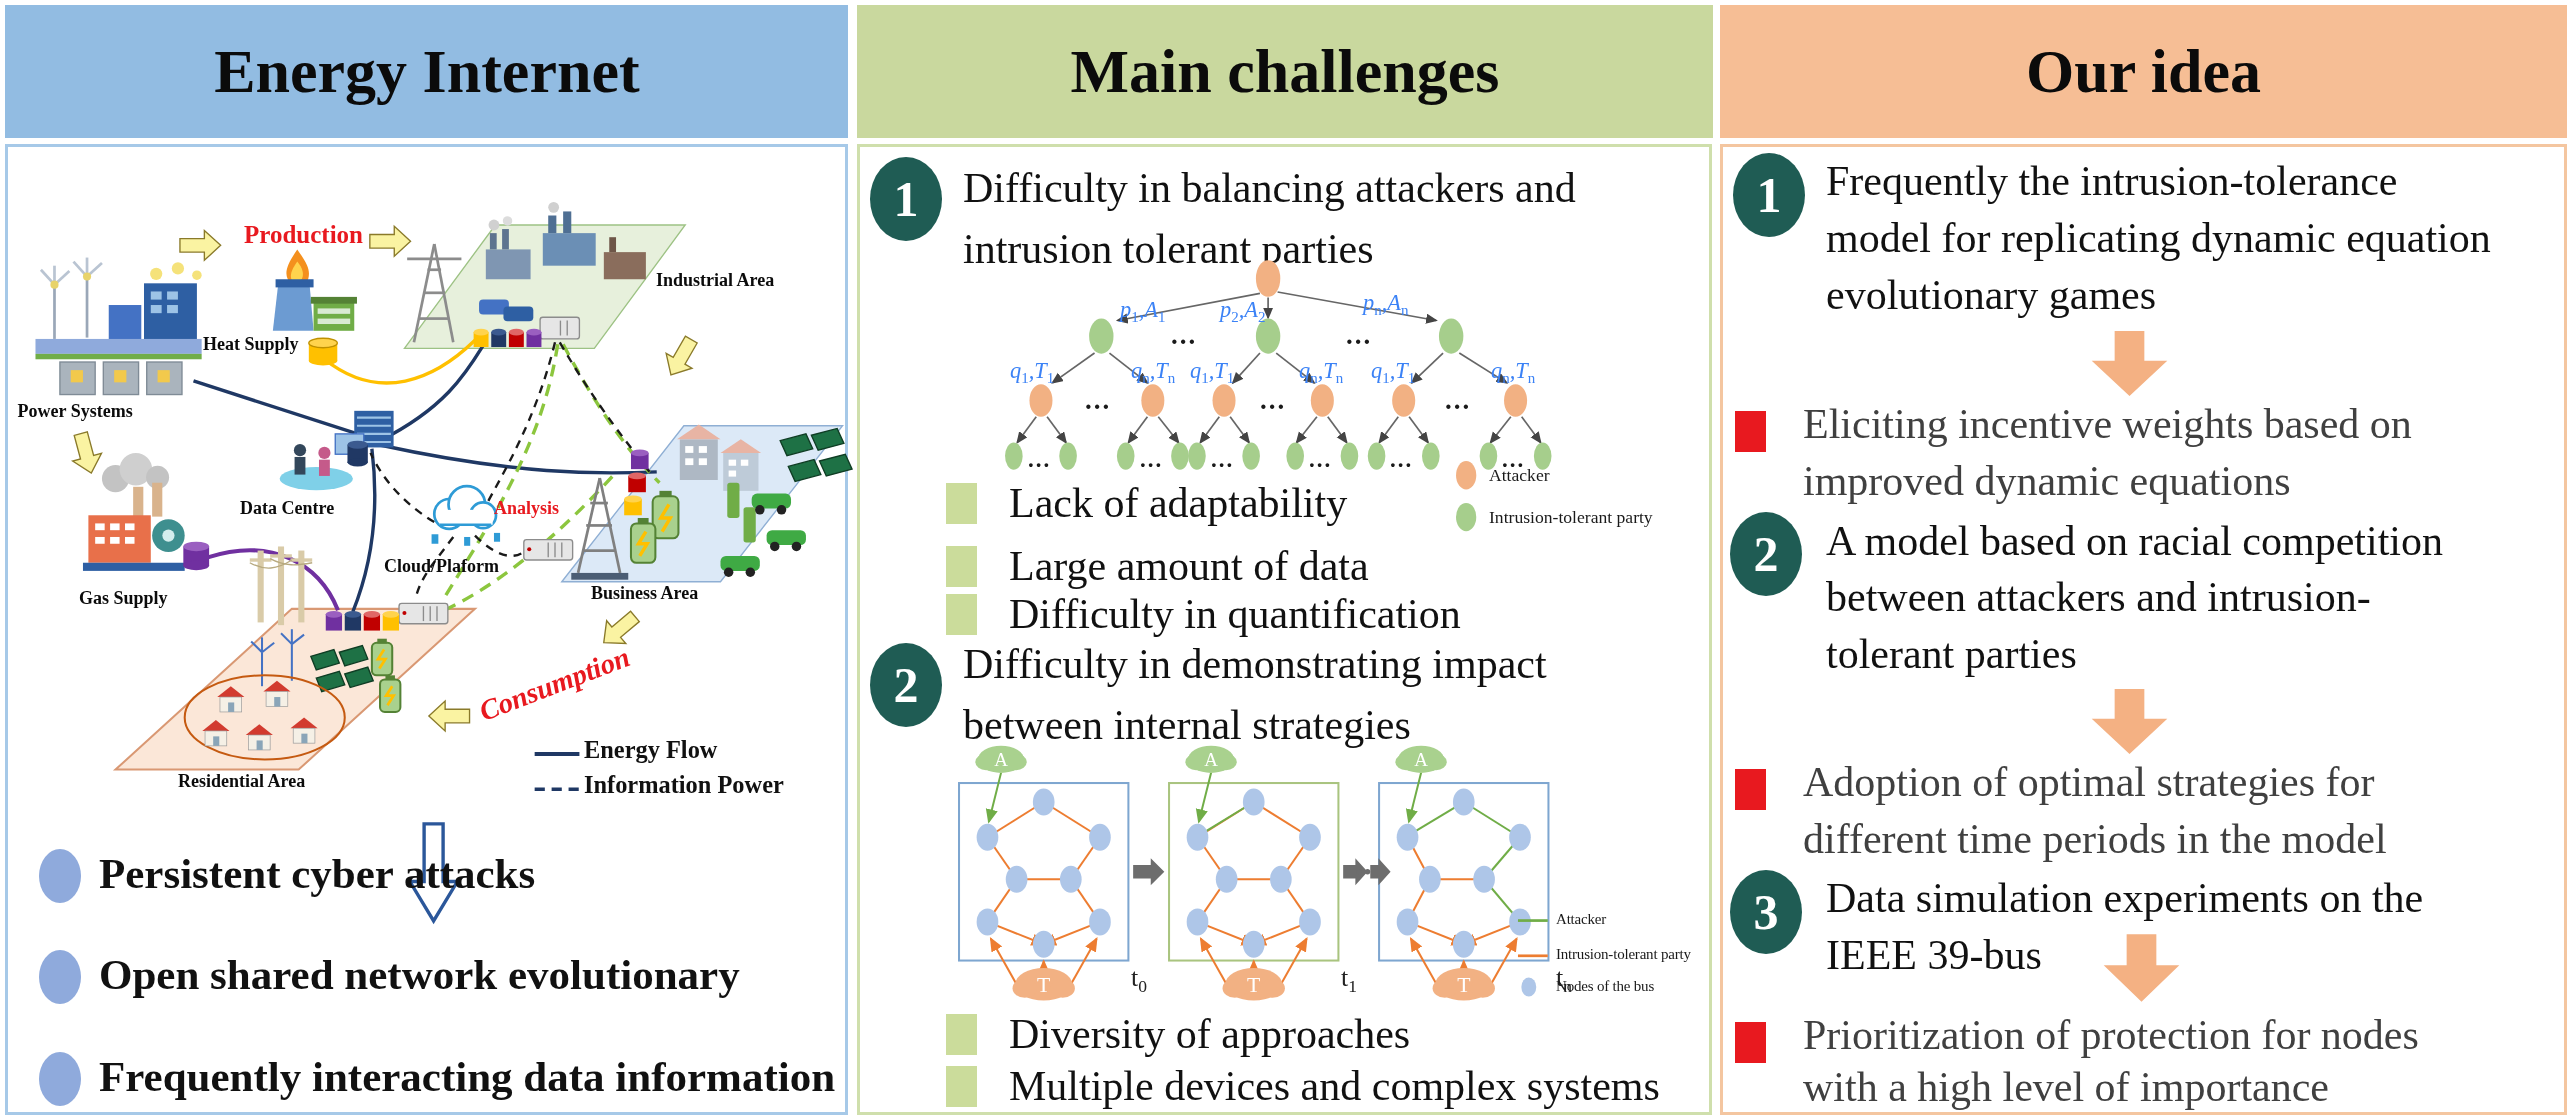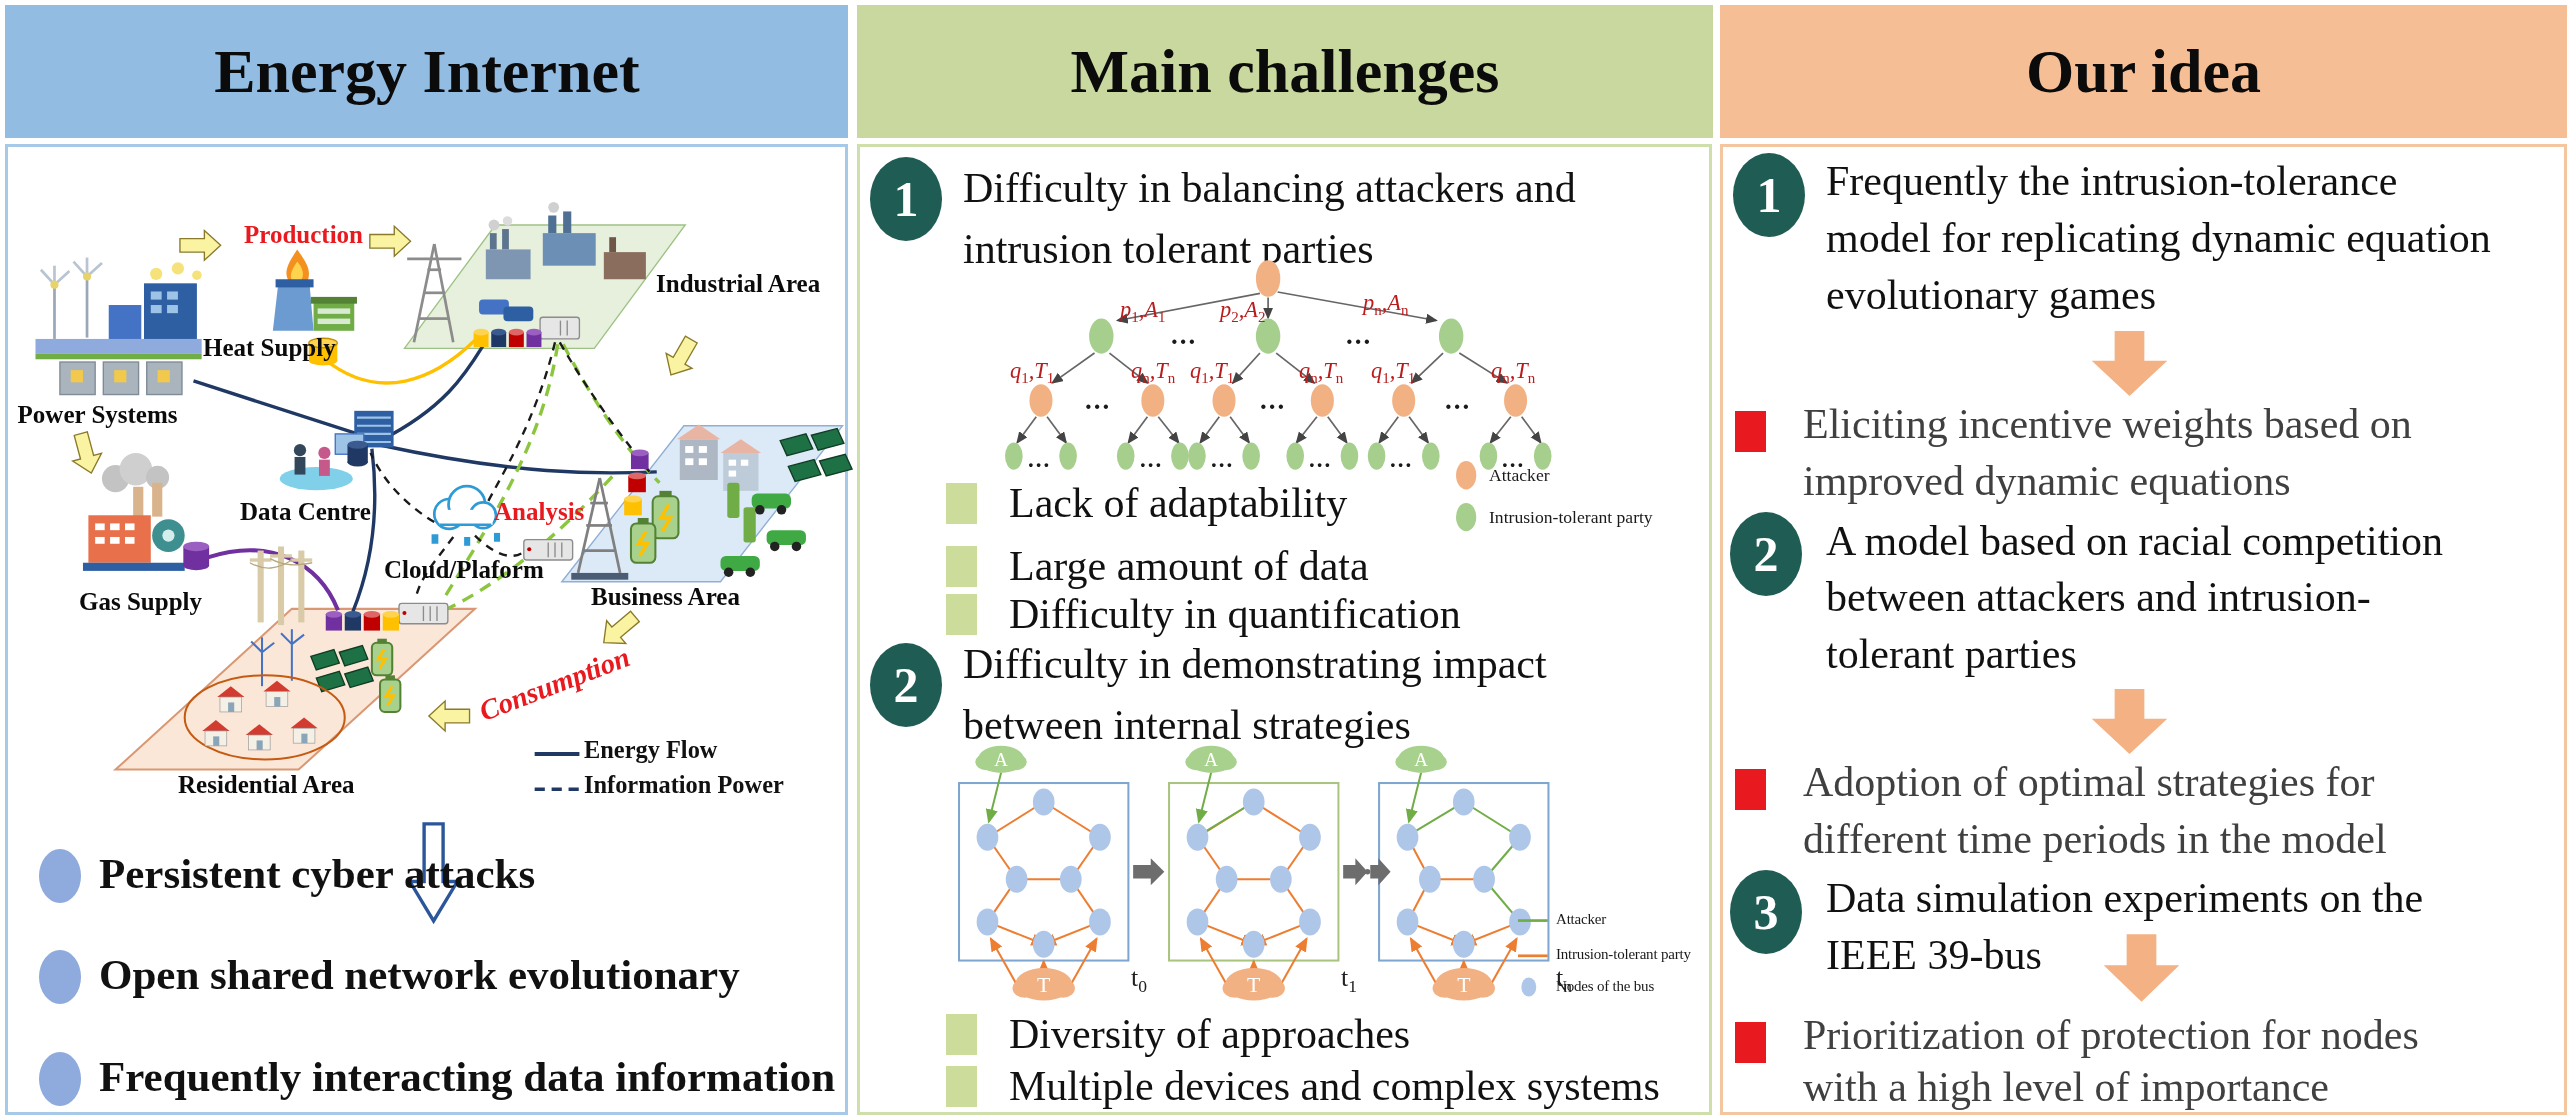--- a/index.html
+++ b/index.html
@@ -13,38 +13,38 @@
        font-weight:bold;font-size:62px;color:#0b0b0b;}
   .hdr-blue{left:5.4px;width:843px;background:#92bce2;}
   .hdr-green{left:857px;width:856px;background:#c9d89e;}
   .hdr-orange{left:1720px;width:847px;background:#f6be95;}
   
   .box{position:absolute;top:144px;height:965px;background:#ffffff;}
   .box-blue{left:5.4px;width:837px;border:3.4px solid #a6c9e8;}
   .box-green{left:857px;width:849px;border:3.4px solid #cfdfac;}
   .box-orange{left:1720px;width:841px;border:3.4px solid #f4c6a0;}
   
-  .lbl{position:absolute;font-weight:bold;font-size:25px;white-space:nowrap;color:#0b0b0b;}
+  .lbl{position:absolute;font-weight:bold;font-size:18px;white-space:nowrap;color:#0b0b0b;}
   .lbl-red{color:#e8191f;}
   .lbl-big{font-size:25px;}
   .consumption{font-size:28.5px;font-style:italic;transform:rotate(-21deg);transform-origin:left top;}
   .leg-left{font-size:24.4px;font-weight:bold;}
   
   .bigline{position:absolute;font-size:43px;white-space:nowrap;}
   .bdot{position:absolute;width:42px;height:54px;border-radius:50%;background:#8faadc;}
   
   .numcirc{position:absolute;width:72px;height:84px;border-radius:50%;background:#1f5c54;
            display:flex;align-items:center;justify-content:center;color:#fff;font-size:50px;font-weight:bold;}
   .mline{position:absolute;font-size:42px;white-space:nowrap;}
   .rline{position:absolute;font-size:42px;white-space:nowrap;}
   .redline{color:#404040;}
   .gsq{position:absolute;width:31px;height:41px;background:#cbdc9b;}
   .rsq{position:absolute;width:31px;height:41px;background:#e8191f;}
   
-  .elabel{position:absolute;font-size:22.4px;font-style:italic;white-space:nowrap;color:#b91c1c;}
+  .elabel{position:absolute;font-size:22.4px;font-style:italic;white-space:nowrap;color:#3b82f6;}
   .elabel sub{font-size:15px;font-style:normal;}
   .tlabel{position:absolute;font-size:26px;font-style:normal;white-space:nowrap;color:#222;}
   .tlabel sub{font-size:17.6px;}
   .dots{position:absolute;font-size:27px;font-weight:bold;letter-spacing:2px;color:#1a1a1a;}
   .legsm{position:absolute;font-size:17.6px;white-space:nowrap;color:#1a1a1a;}
   .legxs{position:absolute;font-size:15px;white-space:nowrap;color:#1a1a1a;letter-spacing:-0.2px;}
   svg{position:absolute;overflow:visible;}
   svg text{font-family:"Liberation Serif","DejaVu Serif",serif;}
 </style>
 </head>

